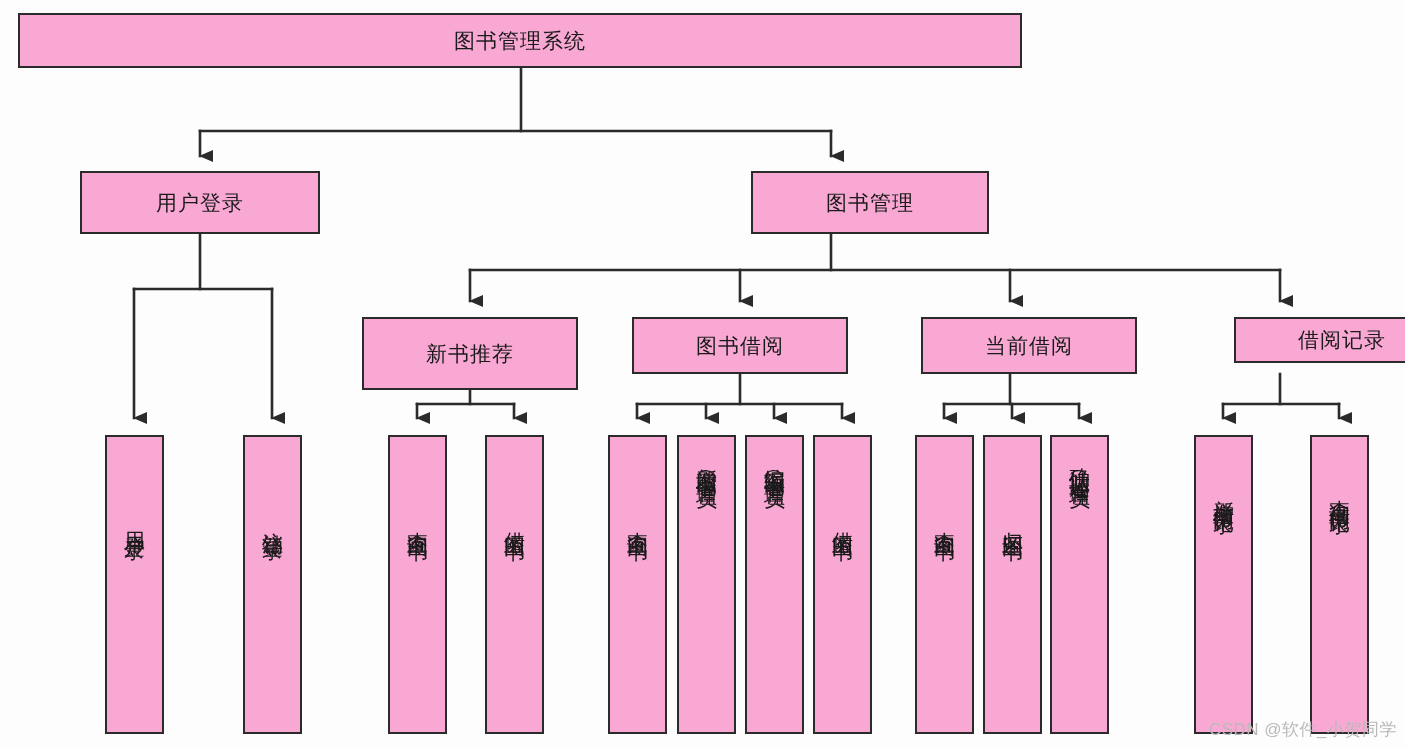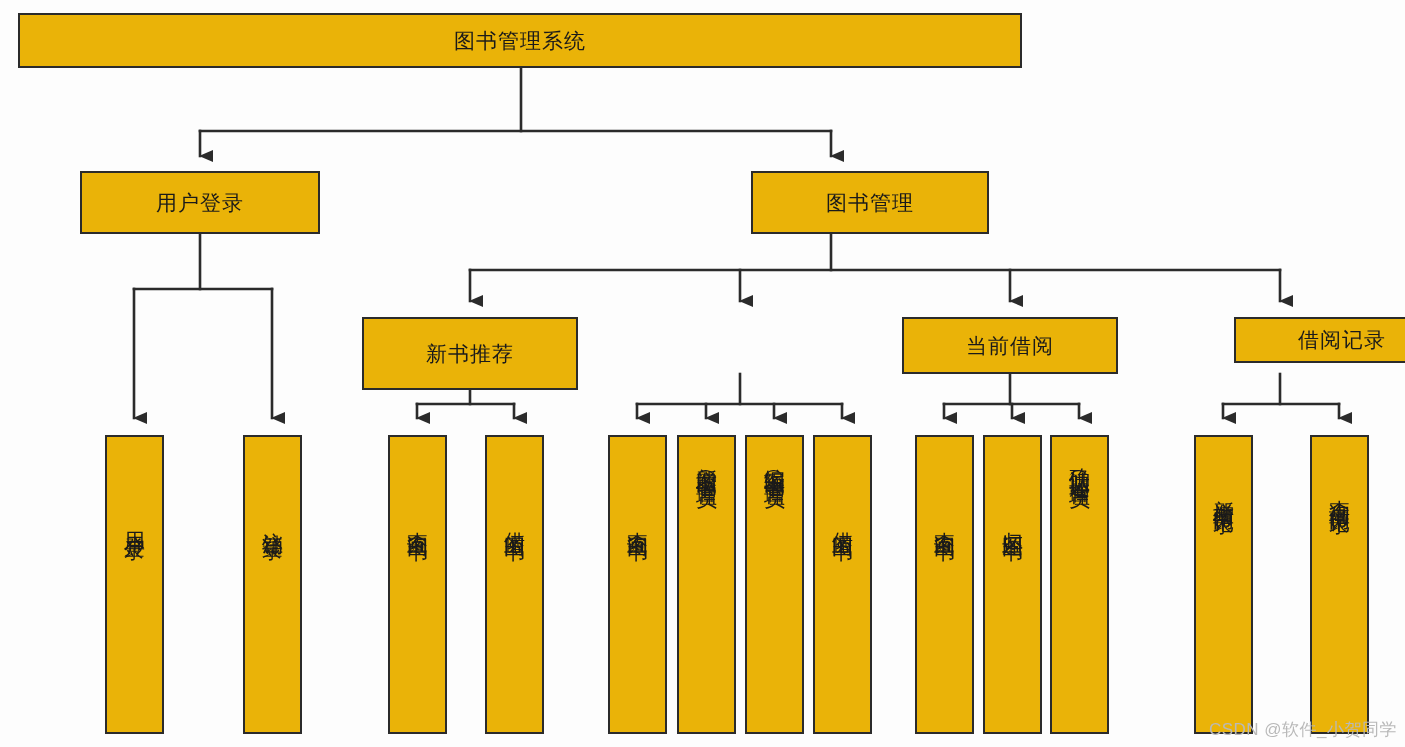--- a/index.html
+++ b/index.html
@@ -22,21 +22,21 @@
     position: absolute;
     left: 0;
     top: 0;
     width: 1405px;
     height: 747px;
     pointer-events: none;
   }
   .node {
     position: absolute;
     box-sizing: border-box;
-    background: #eab308;
+    background: #f9a8d4;
     border: 2px solid #2b2b2b;
     display: flex;
     align-items: center;
     justify-content: center;
     color: #1a1a1a;
   }
   .node.horiz {
     font-size: 21px;
     letter-spacing: 1px;
     line-height: 1.1;
@@ -132,21 +132,24 @@
   <div class="node horiz" style="left:80px; top:171px; width:240px; height:63px;">
     <span>用户登录</span>
   </div>
   <div class="node horiz" style="left:711px; top:171px; width:238px; height:63px;margin-left:40px;">
     <span>图书管理</span>
   </div>
 
   <div class="node horiz" style="left:362px; top:317px; width:216px; height:73px;">
     <span>新书推荐</span>
   </div>
-  <div class="node horiz" style="left:902px; top:317px; width:216px; height:57px;">
+  <div class="node horiz" style="left:632px; top:317px; width:216px; height:57px;">
+    <span>图书借阅</span>
+  </div>
+  <div class="node horiz" style="left:921px; top:317px; width:216px; height:57px;">
     <span>当前借阅</span>
   </div>
   <div class="node horiz" style="left:1234px; top:317px; width:216px; height:46px;">
     <span>借阅记录</span>
   </div>
 
   <div class="node vert pad-md" style="left:105px; top:435px; width:59px; height:299px;">
     <span class="vtxt">用户登录</span>
   </div>
   <div class="node vert pad-md" style="left:243px; top:435px; width:59px; height:299px;">

